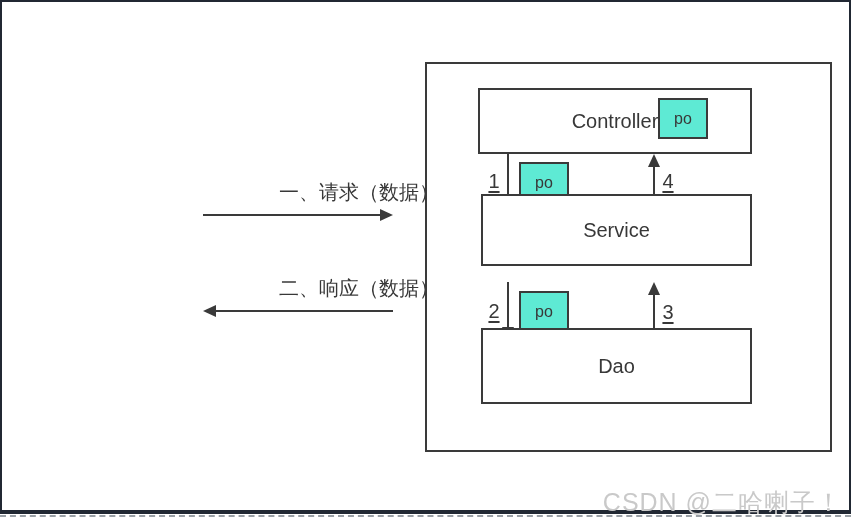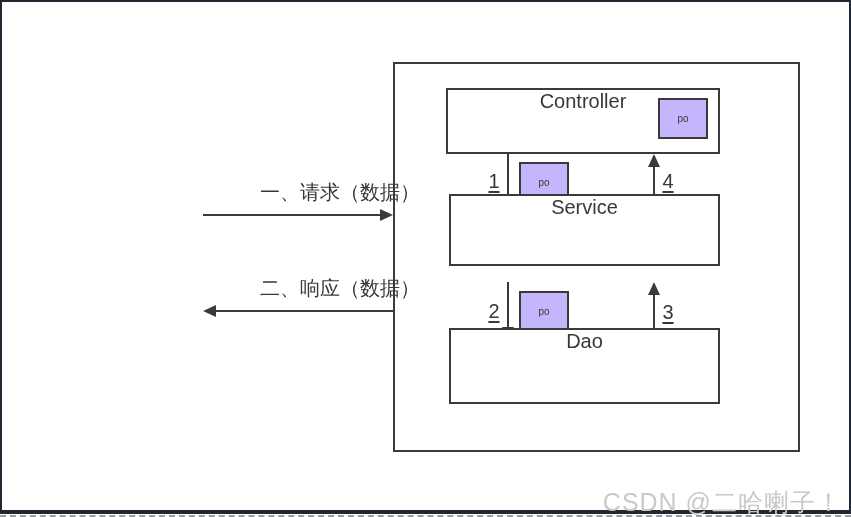--- a/index.html
+++ b/index.html
@@ -26,34 +26,35 @@
   }
   .bottom-dashes{
     position:absolute;left:0;bottom:0;width:851px;height:0;
     border-top:2px dashed #9aa0a6;
   }
   
   .box{
     position:absolute;
     border:2px solid var(--line);
     background:#ffffff;
-    display:flex;align-items:flex-start;justify-content:center;
+    display:flex;align-items:center;justify-content:center;
     box-sizing:border-box;
     font-size:20px;
+    margin-left:32px;
   }
   .view-node{left:35px;top:161px;width:168px;height:204px;}
   .container-box{left:393px;top:62px;width:407px;height:390px;background:transparent;}
   .controller-node{left:446px;top:88px;width:274px;height:66px;}
   .service-node{left:449px;top:194px;width:271px;height:72px;}
   .dao-node{left:449px;top:328px;width:271px;height:76px;}
   .po-badge{
     position:absolute;width:50px;height:41px;
-    border:2px solid var(--line);background:#c4b5fd;
+    border:2px solid var(--line);background:#5eead4;
     display:flex;align-items:center;justify-content:center;
-    box-sizing:border-box;font-size:10px;
+    box-sizing:border-box;font-size:16px;
   }
   .po-controller{left:658px;top:98px;}
   .po-step1{left:519px;top:162px;}
   .po-step2{left:519px;top:291px;}
   
   .hline{position:absolute;height:2px;background:var(--line);}
   .vline{position:absolute;width:2px;background:var(--line);}
   .req-line{left:203px;top:214px;width:178px;}
   .resp-line{left:215px;top:310px;width:178px;}
   .a1-line{left:507px;top:154px;height:45px;}
@@ -65,21 +66,21 @@
   .head-right{border-top:6px solid transparent;border-bottom:6px solid transparent;border-left:13px solid var(--line);left:380px;top:209px;}
   .head-left{border-top:6px solid transparent;border-bottom:6px solid transparent;border-right:13px solid var(--line);left:203px;top:305px;}
   .head-down{border-left:6px solid transparent;border-right:6px solid transparent;border-top:13px solid var(--line);}
   .head-up{border-left:6px solid transparent;border-right:6px solid transparent;border-bottom:13px solid var(--line);}
   .a1-head{left:502px;top:197px;}
   .a4-head{left:648px;top:154px;}
   .a2-head{left:502px;top:327px;}
   .a3-head{left:648px;top:282px;}
   
   .flow-label{
-    position:absolute;left:198px;width:190px;
+    position:absolute;left:217px;width:190px;
     text-align:center;font-size:20px;color:var(--text);
     white-space:nowrap;
     padding-left:47px;
   }
   .req-label{top:179px;}
   .resp-label{top:275px;}
   .step-num{
     position:absolute;width:18px;text-align:center;
     font-size:20px;color:var(--text);
     text-decoration:underline;text-underline-offset:3px;

